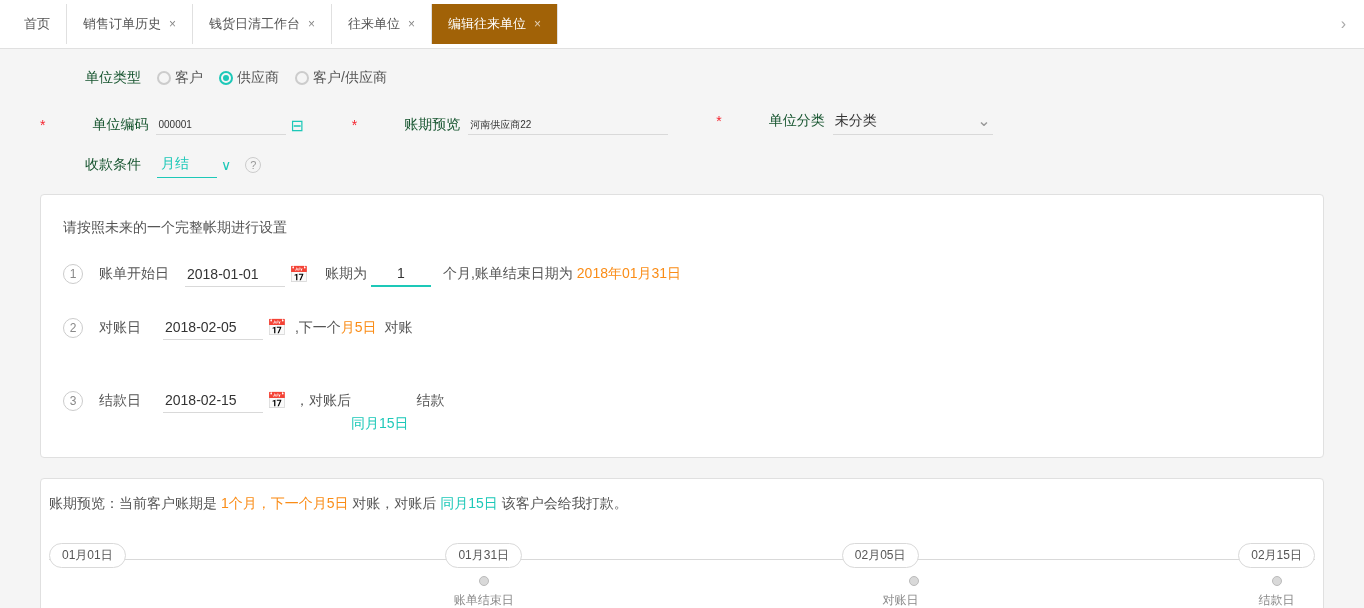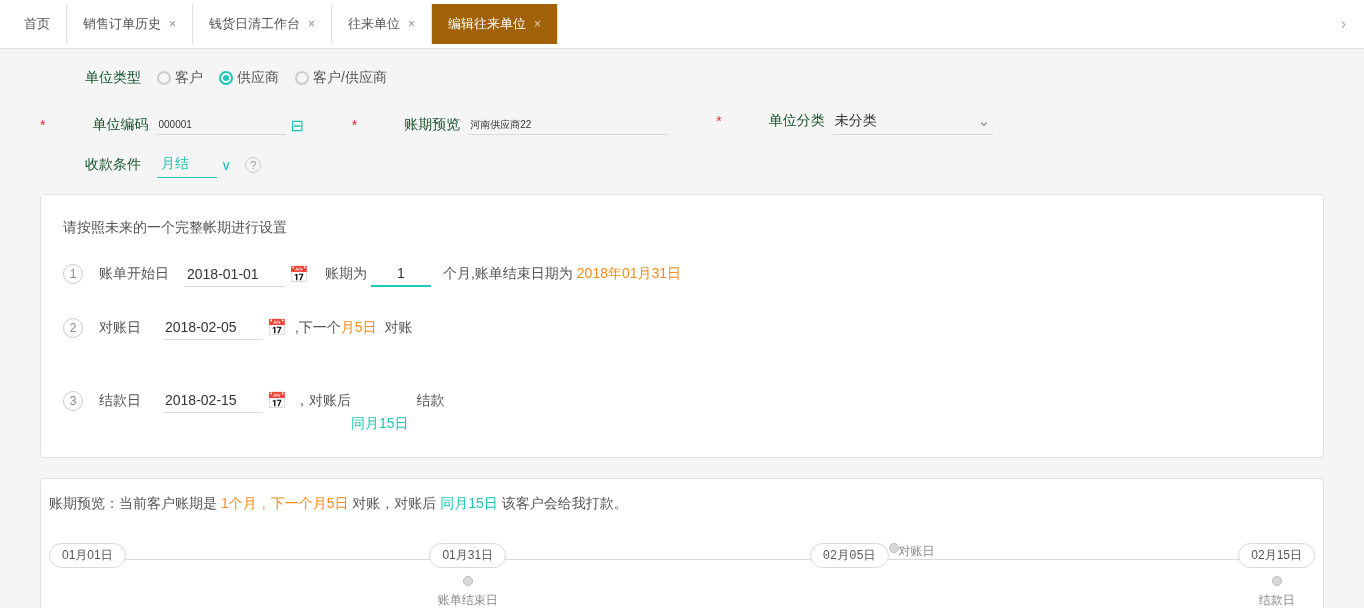--- a/index.html
+++ b/index.html
@@ -443,21 +443,21 @@
             <div class="tl-dot start"></div>
             <div class="tl-sublabel">账单开始日</div>
           </div>
 
         <div class="tl-node" style="display: flex; flex-direction: column; align-items: center;">
             <div class="tl-badge">01月31日</div>
             <div class="tl-dot"></div>
             <div class="tl-sublabel">账单结束日</div>
           </div>
 
-        <div class="tl-node" style="display: flex; flex-direction: row; align-items: flex-start; font-family: Liberation Mono, monospace;">
+        <div class="tl-node" style="display: flex; flex-direction: column; align-items: flex-end;">
             <div class="tl-badge">02月05日</div>
             <div class="tl-dot"></div>
             <div class="tl-sublabel">对账日</div>
           </div>
 
         <div class="tl-node" style="display: flex; flex-direction: column; align-items: center;">
             <div class="tl-badge">02月15日</div>
             <div class="tl-dot"></div>
             <div class="tl-sublabel">结款日</div>
           </div>

